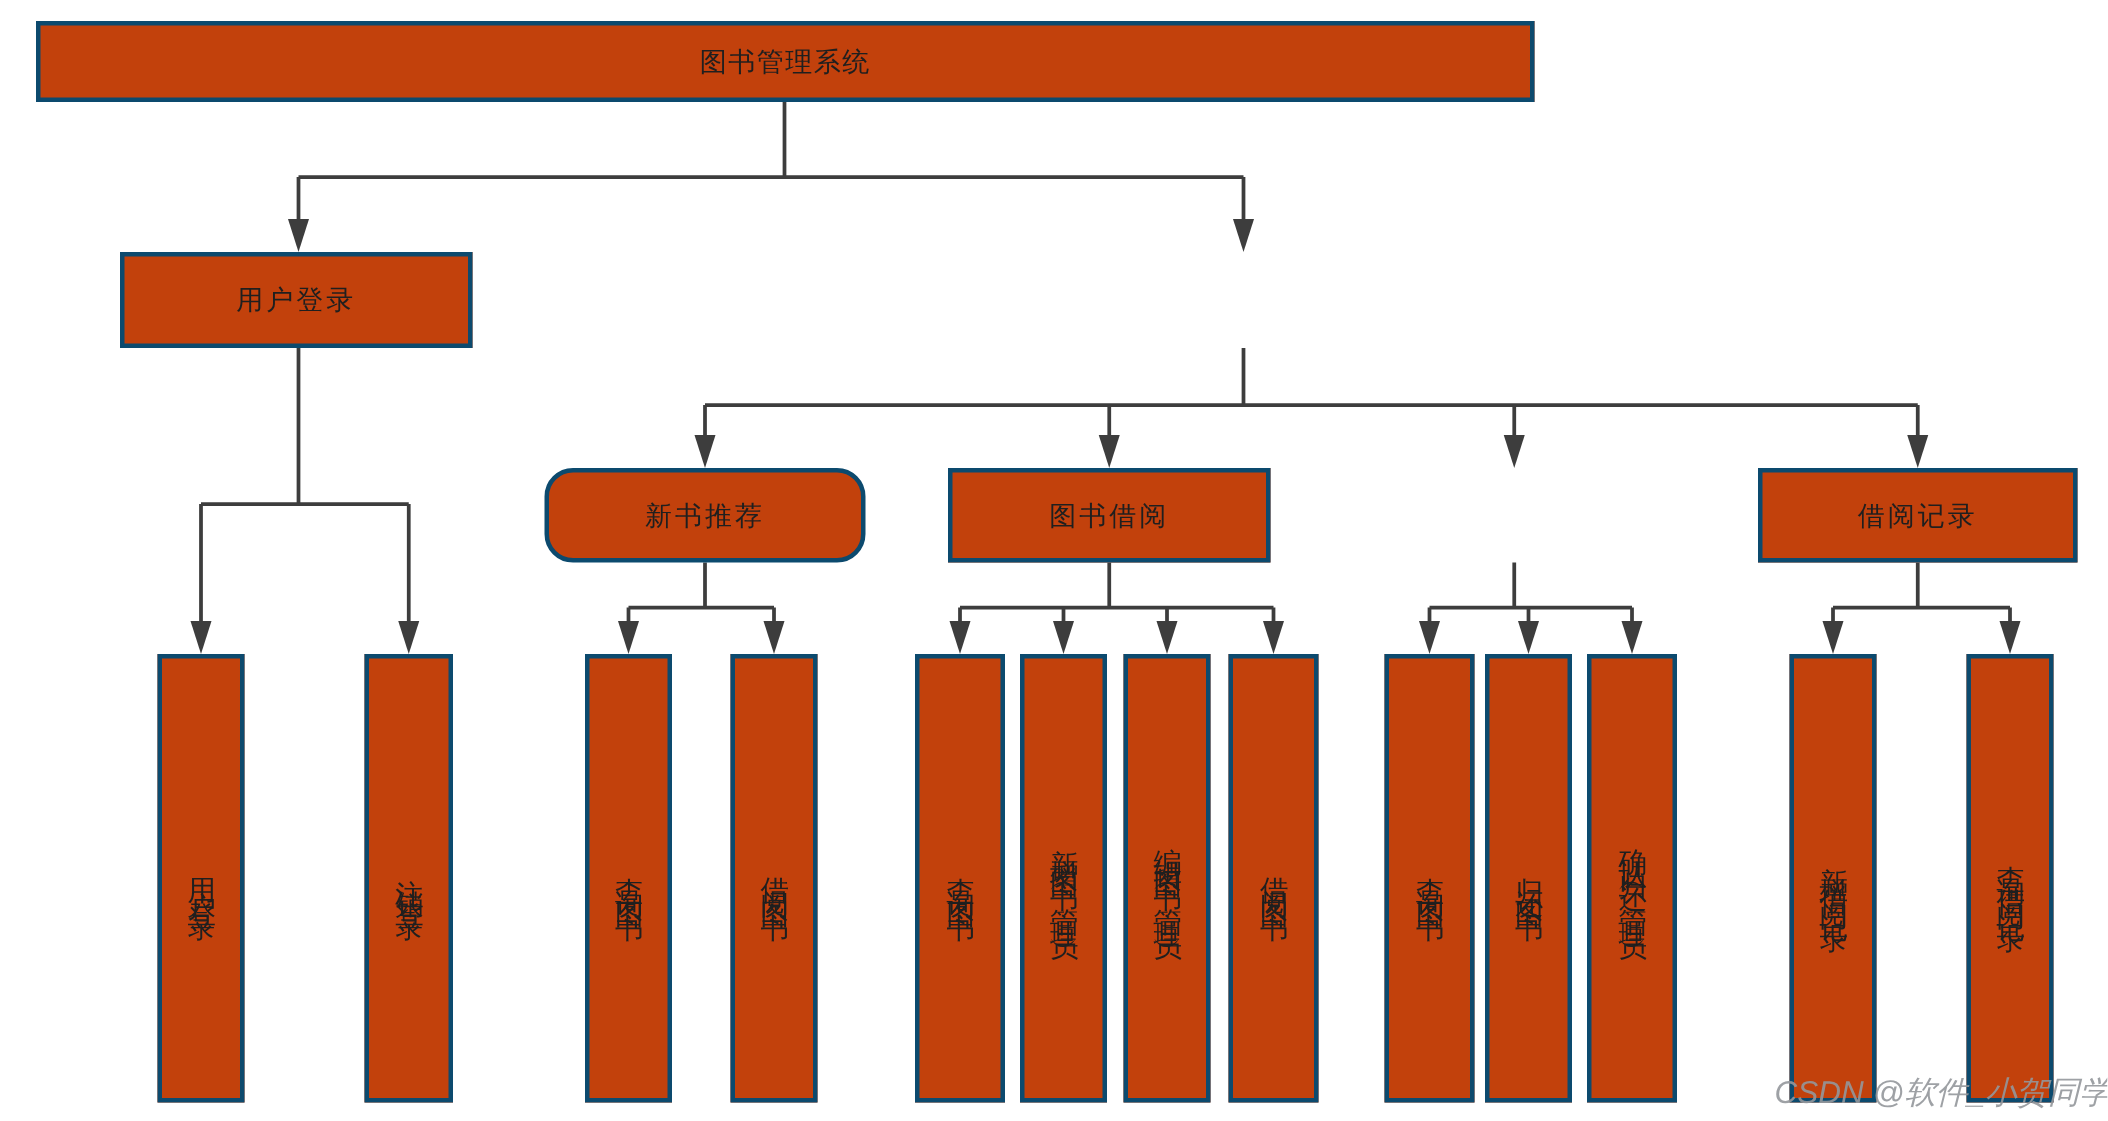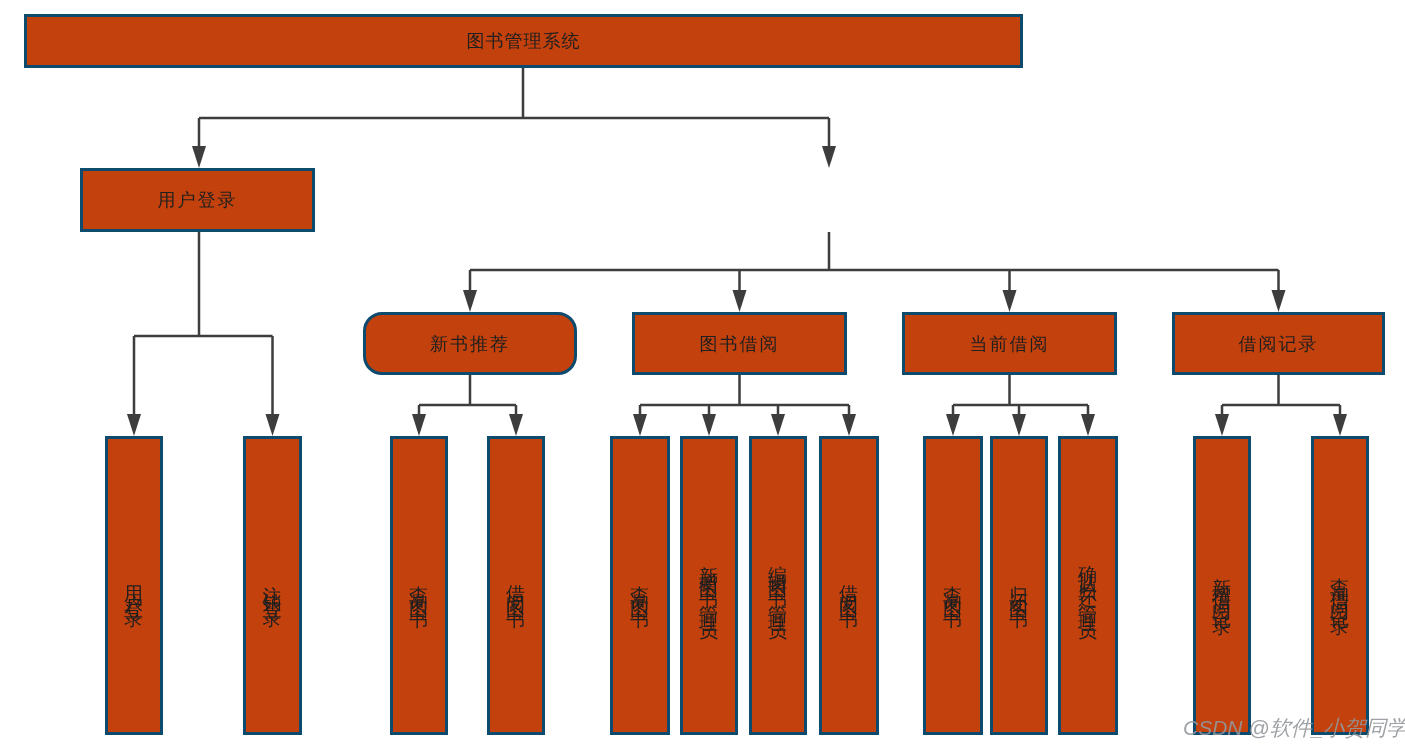--- a/index.html
+++ b/index.html
@@ -104,23 +104,20 @@
   <div class="node h" style="left:80px; top:168px; width:235px; height:64px;">
     <span>用户登录</span>
   </div>
 
   <div class="node h" style="left:363px; top:312px; width:214px; height:63px;border-radius:19px;">
     <span>新书推荐</span>
   </div>
   <div class="node h" style="left:632px; top:312px; width:215px; height:63px;">
     <span>图书借阅</span>
   </div>
-  <div class="node h" style="left:902px; top:312px; width:215px; height:63px;">
-    <span>当前借阅</span>
-  </div>
   <div class="node h" style="left:1172px; top:312px; width:213px; height:63px;">
     <span>借阅记录</span>
   </div>
 
   <div class="node v" style="left:105px; top:436px; width:58px; height:299px;">
     <span class="vtext">用户登录</span>
   </div>
   <div class="node v" style="left:243px; top:436px; width:59px; height:299px;">
     <span class="vtext">注销登录</span>
   </div>

